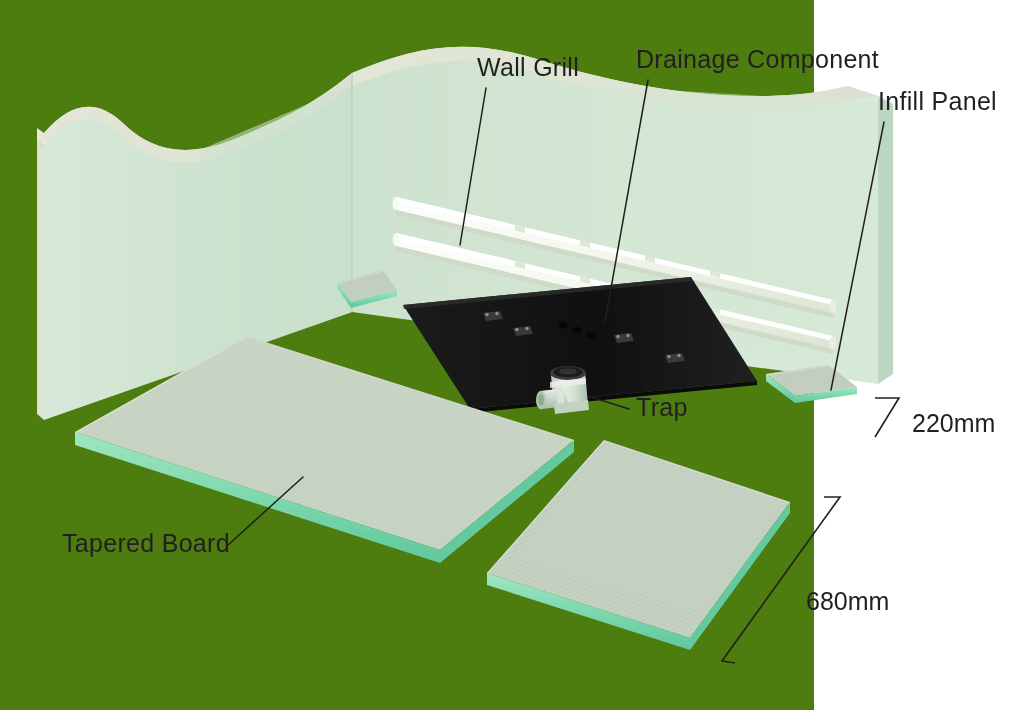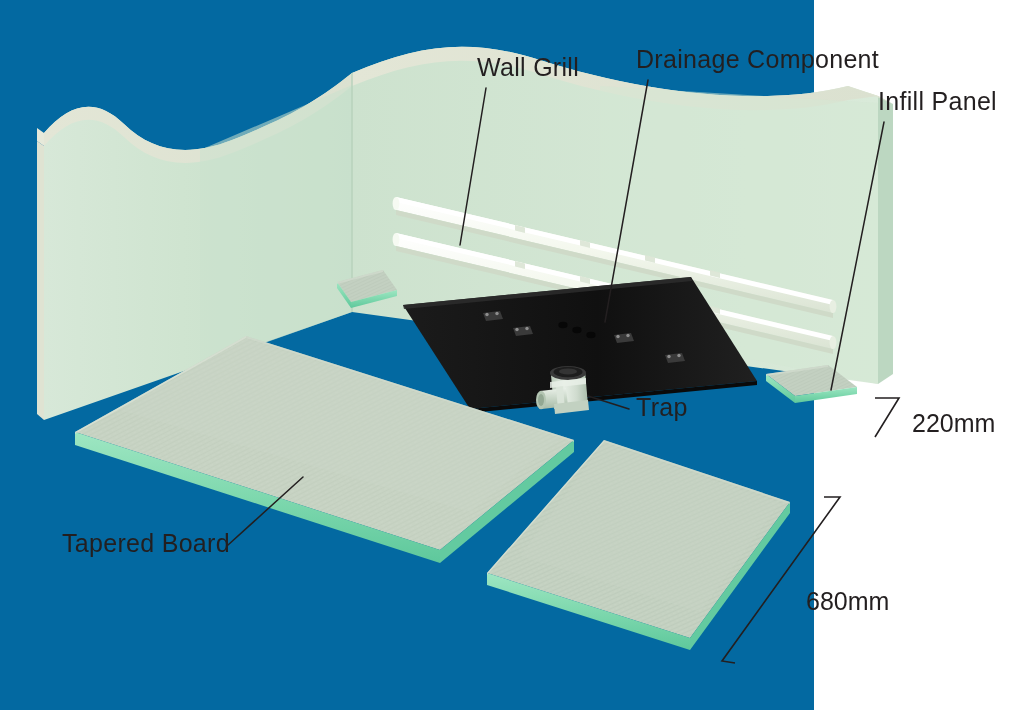--- a/index.html
+++ b/index.html
@@ -1,19 +1,19 @@
 <!DOCTYPE html>
 <html><head>
 <meta charset="utf-8">
 <title>Wetroom Exploded Diagram</title>
 <style>
   html,body{margin:0;padding:0;background:#ffffff;}
   body{width:1024px;height:710px;overflow:hidden;
        font-family:"Liberation Sans","DejaVu Sans",sans-serif;}
-  #stage{position:relative;width:814px;height:710px;background:#0369a1;}
+  #stage{position:relative;width:814px;height:710px;background:#4d7c0f;}
   #scene{position:absolute;inset:0;}
   .lbl{font-family:"Liberation Sans","DejaVu Sans",sans-serif;
        font-size:25px;font-weight:300;fill:#231f20;letter-spacing:.3px;}
   .lbl-dim{font-family:"Liberation Sans","DejaVu Sans",sans-serif;
        font-size:25px;font-weight:300;fill:#231f20;}
   .leader{stroke:#231f20;stroke-width:1.5;fill:none;stroke-linecap:round;}
   .dimline{stroke:#231f20;stroke-width:1.6;fill:none;
        stroke-linejoin:miter;stroke-linecap:butt;}
 </style>
 </head>

